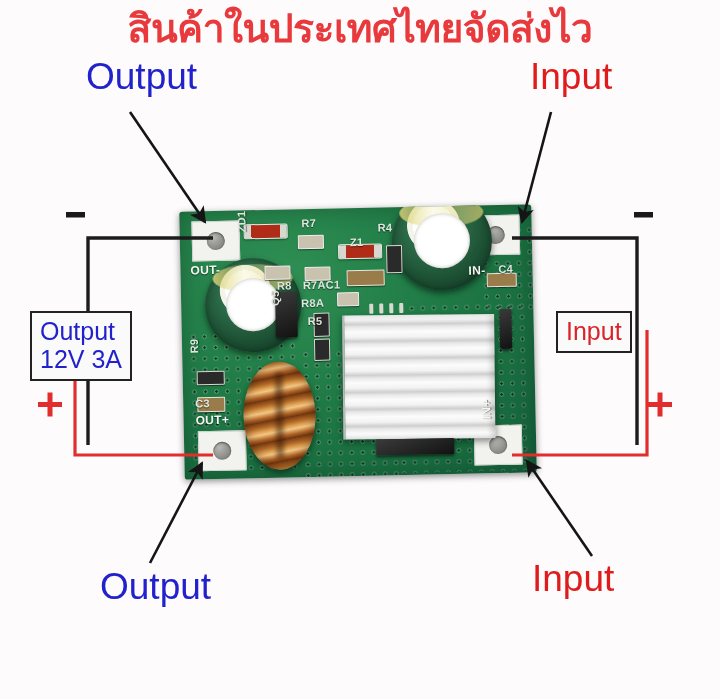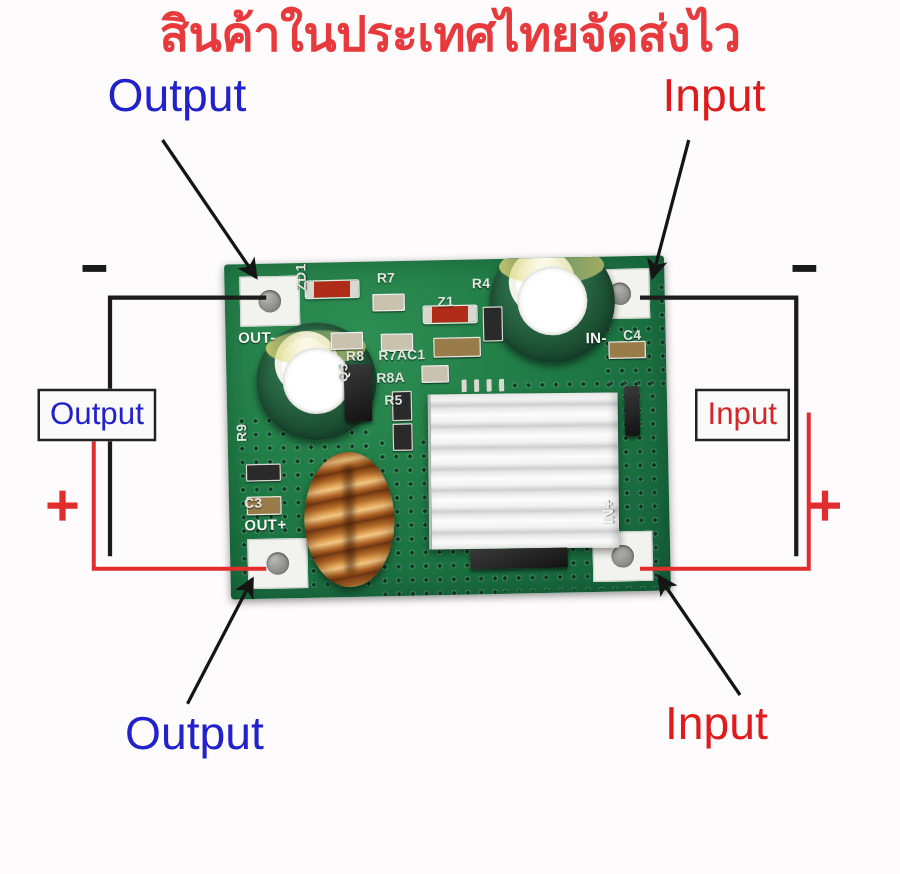--- a/index.html
+++ b/index.html
@@ -259,18 +259,19 @@
     </g>
 
     <line x1="130" y1="112" x2="205" y2="222" marker-end="url(#ah)" stroke="#151515" stroke-width="2.6"></line>
     <line x1="551" y1="112" x2="522" y2="222" marker-end="url(#ah)" stroke="#151515" stroke-width="2.6"></line>
     <line x1="150" y1="563" x2="202" y2="463" marker-end="url(#ah)" stroke="#151515" stroke-width="2.6"></line>
     <line x1="592" y1="556" x2="527" y2="461" marker-end="url(#ah)" stroke="#151515" stroke-width="2.6"></line>
   </svg>
 
   <div class="specbox" id="spec-output">
     <div>Output</div>
+    <div>12V 3A</div>
   </div>
   <div class="specbox" id="spec-input">
     <div>Input</div>
   </div>
 
 </div>
 
 </body></html>

